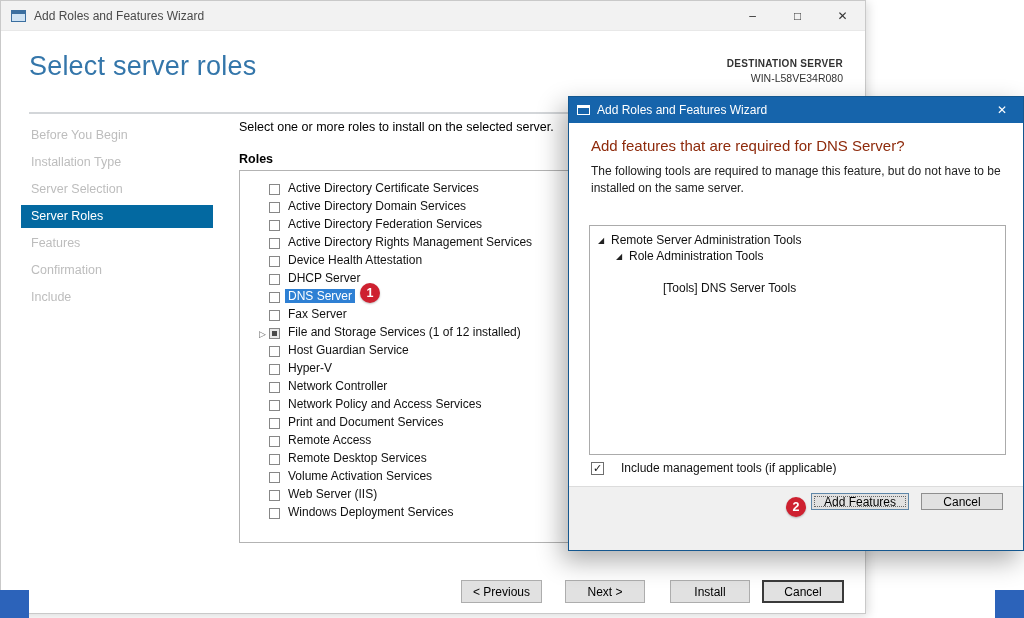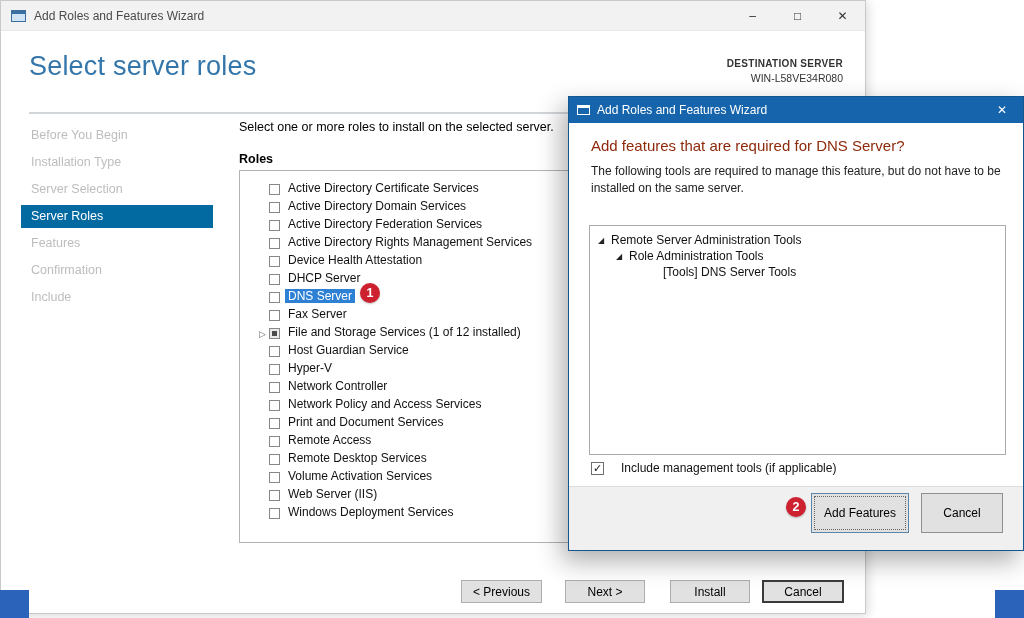--- a/index.html
+++ b/index.html
@@ -75,35 +75,35 @@
     justify-content:center; font-size:12px; color:#fff; cursor:default; }
 
   .dlg-heading { position:absolute; left:22px; top:40px; font-size:15px; color:#8e2a0b; }
   .dlg-desc { position:absolute; left:22px; top:66px; width:414px; font-size:12px; color:#222; line-height:1.4; }
 
   .tree-box { position:absolute; left:20px; top:128px; width:417px; height:230px;
     background:#fff; border:1px solid #ababab; padding-top:6px; font-size:12px; }
   .tree-row { height:16px; display:flex; align-items:center; color:#111; }
   .tree-row[data-level="0"] { padding-left:8px; }
   .tree-row[data-level="1"] { padding-left:26px; }
-  .tree-row[data-level="2"] { padding-left:60px; }
+  .tree-row[data-level="2"] { padding-left:60px;margin-top:16px; }
   .tree-arrow { width:13px; font-size:8px; color:#222; }
   .tree-label { white-space:nowrap; }
 
   .include-row { position:absolute; left:22px; top:364px; display:flex; align-items:center; }
   .dlg-cb { width:13px; height:13px; border:1px solid #6e6e6e; background:#fff; display:flex;
     align-items:center; justify-content:center; }
   .dlg-cb .check { visibility:hidden; font-size:11px; font-weight:700; color:#111; line-height:1; }
   .dlg-cb[data-checked="true"] .check { visibility:visible; }
   .include-label { margin-left:17px; font-size:12px; color:#111; }
 
   .dlg-footer { position:absolute; left:0; bottom:0; width:100%; height:64px;
     background:#f0f0f0; border-top:1px solid #dcdcdc; }
   .dlg-footer .num-badge { position:absolute; left:212px; top:10px; }
-  .dlg-btn { position:absolute; height:40px; background:#e1e1e1; border:1px solid #8f8f8f;
+  .dlg-btn { position:absolute; height:17px; background:#e1e1e1; border:1px solid #8f8f8f;
     font-size:12px; display:flex; align-items:center; justify-content:center; cursor:default; }
   .btn-add { left:242px; top:6px; width:98px; border:1px solid #5e86a8; outline:1px dotted #666; outline-offset:-4px; }
   .btn-cancel-dlg { left:352px; top:6px; width:82px; }
 
   
   .corner { position:absolute; width:29px; height:28px; background:#2c63ba; z-index:30; }
   .corner-left { left:0; top:590; }
   .corner-right { left:995px; top:590px; }
   .corner-left { top:590px; }
 </style>

